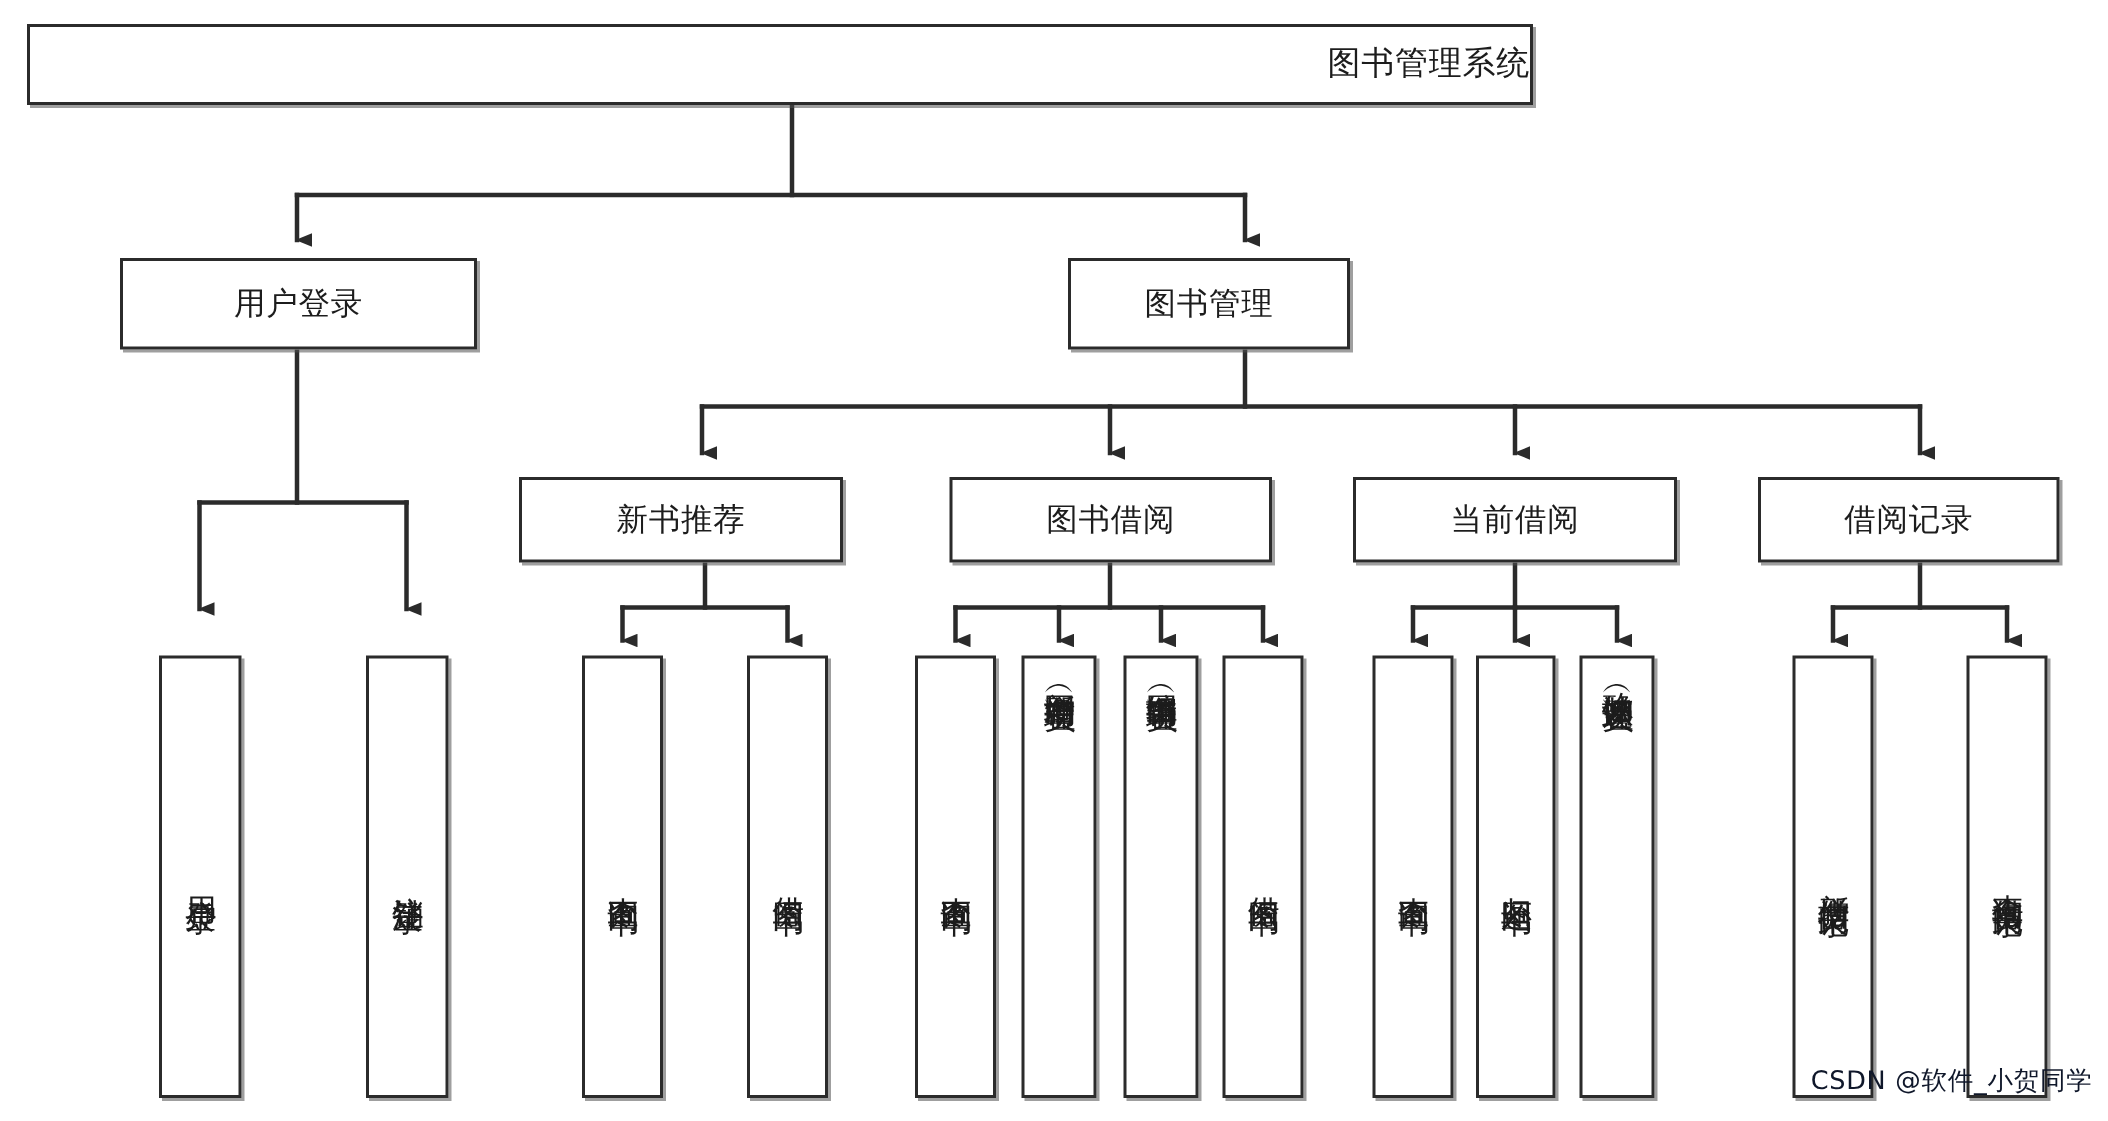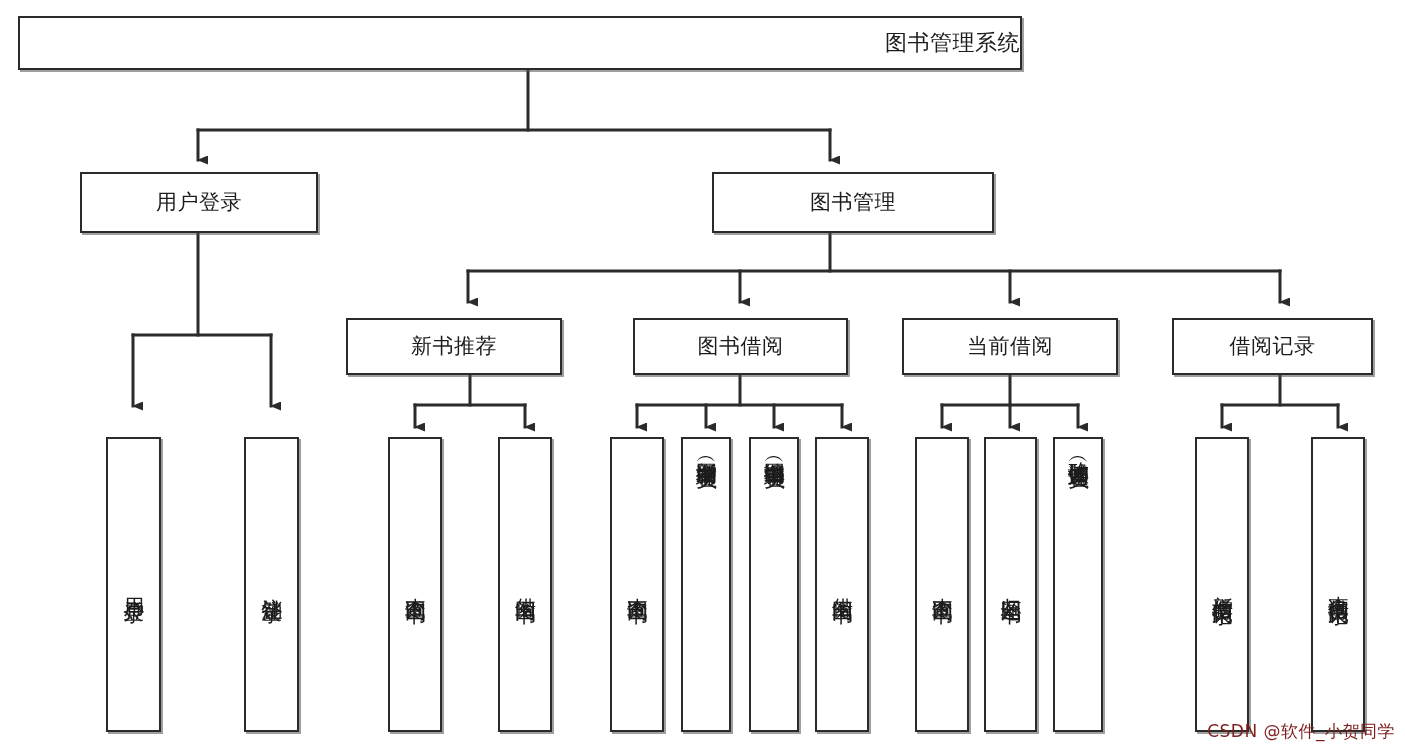--- a/index.html
+++ b/index.html
@@ -68,23 +68,23 @@
   .node.vert.tall-text .node-label {
     letter-spacing: 1px;
   }
   .node.vert.center-text {
     align-items: center;
     padding-top: 0;
   }
   #watermark {
     position: absolute;
     right: 10px;
-    bottom: 4px;
+    bottom: 15px;
     font-size: 17px;
-    color: #7f1d1d;
+    color: #0f172a;
     z-index: 5;
     white-space: nowrap;
     letter-spacing: 0.5px;
   }
 </style>
 </head>
 <body>
 
 <div id="diagram-root">
 
@@ -139,21 +139,21 @@
   </svg>
 
   <div class="node root horiz" style="left:18px; top:16px; width:1004px; height:54px;justify-content:flex-end;">
     <span class="node-label">图书管理系统</span>
   </div>
 
   <div class="node horiz" style="left:80px; top:172px; width:238px; height:61px;">
     <span class="node-label">用户登录</span>
   </div>
 
-  <div class="node horiz" style="left:712px; top:172px; width:282px; height:61px;">
+  <div class="node horiz" style="left:712px; top:172px; width:188px; height:61px;">
     <span class="node-label">图书管理</span>
   </div>
 
   <div class="node horiz" style="left:346px; top:318px; width:216px; height:57px;">
     <span class="node-label">新书推荐</span>
   </div>
 
   <div class="node horiz" style="left:633px; top:318px; width:215px; height:57px;">
     <span class="node-label">图书借阅</span>
   </div>

